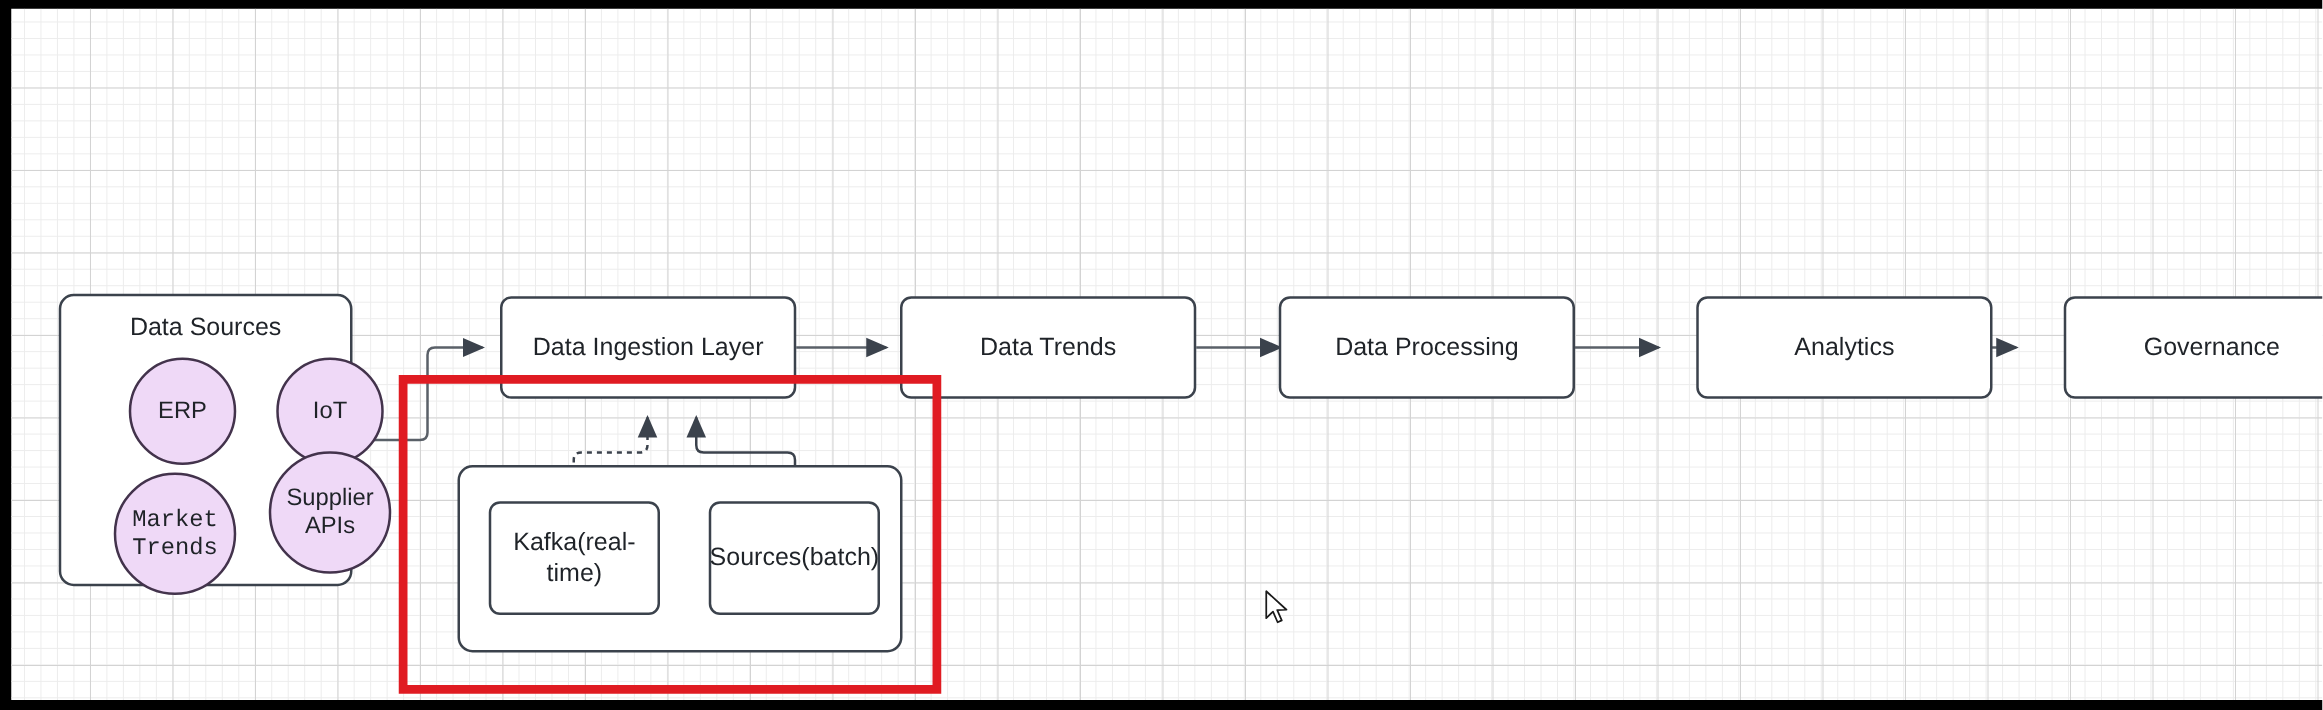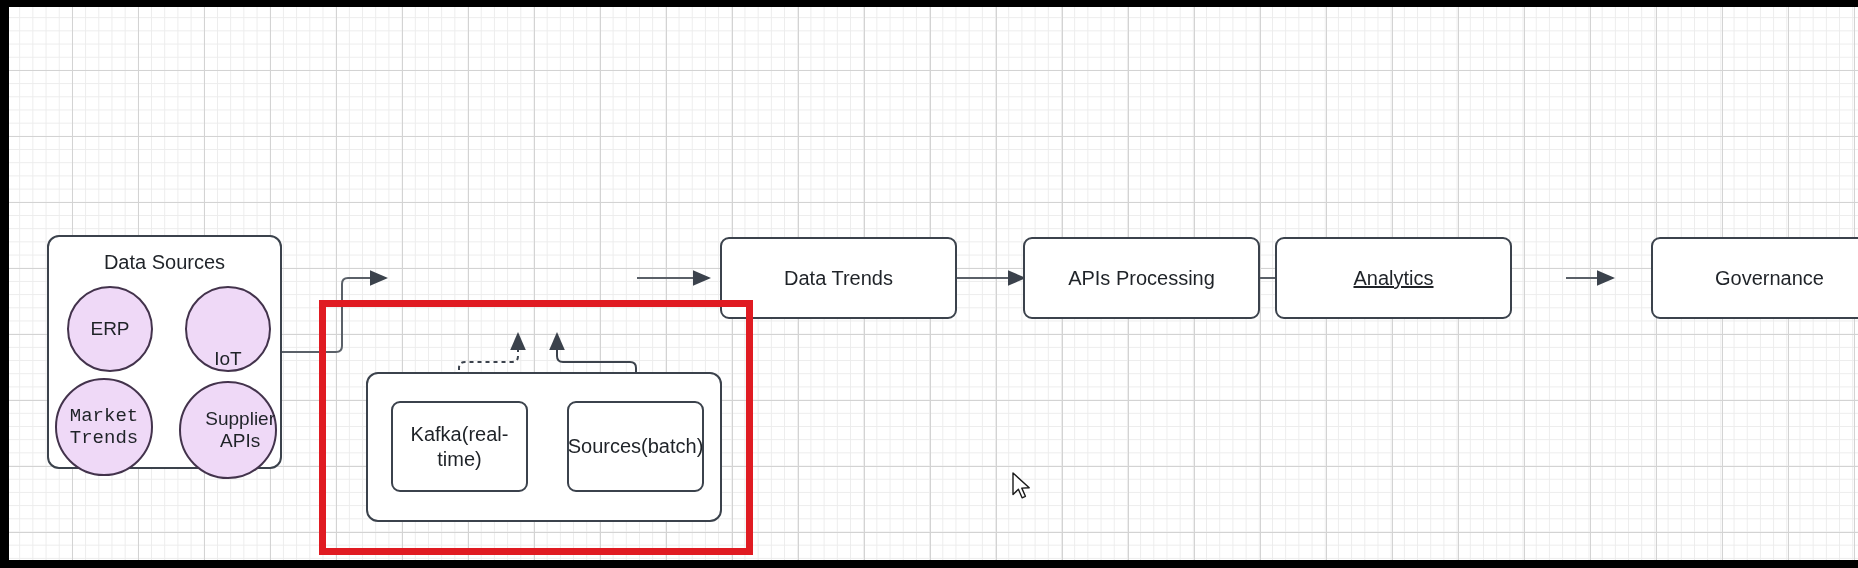--- a/index.html
+++ b/index.html
@@ -77,20 +77,21 @@
     border-radius: 50%;
     background: #efd9f7;
     border: 2px solid #43334c;
     display: flex;
     align-items: center;
     justify-content: center;
     color: #1f2328;
     font-size: 19px;
     text-align: center;
     line-height: 1.18;
+    margin-left: 36px;
   }
   .highlight-rect {
     position: absolute;
     box-sizing: border-box;
     border: 7px solid #e01b22;
     background: transparent;
     pointer-events: none;
   }
   #cursor {
     position: absolute;
@@ -143,44 +144,47 @@
   </svg>
 
   <div class="group-box" style="left:38px; top:228px; width:235px; height:234px;">
     <div class="group-title" style="top:14px;">Data Sources</div>
   </div>
 
   <div class="circle-node" style="left:58px; top:279px; width:86px; height:86px;">
     <span>ERP</span>
   </div>
 
-  <div class="circle-node" style="left:176px; top:279px; width:86px; height:86px;align-items:flex-end;">
+  <div class="circle-node" style="left:176px; top:279px; width:86px; height:86px;">
     <span>IoT</span>
   </div>
 
   <div class="circle-node" style="left:46px; top:371px; width:98px; height:98px;">
     <span style="white-space:pre-line;font-family:Liberation Mono, monospace;">Market
 Trends</span>
   </div>
 
-  <div class="circle-node" style="left:170px; top:374px; width:98px; height:98px;justify-content:flex-end;">
+  <div class="circle-node" style="left:170px; top:354px; width:98px; height:98px;">
     <span style="white-space:pre-line;">Supplier
 APIs</span>
   </div>
 
+  <div class="node pipeline-node" style="left:391px; top:230px; width:237px; height:82px;">
+    <span>Data Ingestion Layer</span>
+  </div>
 
   <div class="node pipeline-node" style="left:711px; top:230px; width:237px; height:82px;">
     <span>Data Trends</span>
   </div>
 
   <div class="node pipeline-node" style="left:1014px; top:230px; width:237px; height:82px;">
-    <span>APIs Processing</span>
-  </div>
-
-  <div class="node pipeline-node" style="left:1266px; top:230px; width:237px; height:82px;text-decoration:underline;">
+    <span>Data Processing</span>
+  </div>
+
+  <div class="node pipeline-node" style="left:1348px; top:230px; width:237px; height:82px;">
     <span>Analytics</span>
   </div>
 
   <div class="node pipeline-node" style="left:1606px; top:230px; width:237px; height:82px;margin-left:36px;">
     <span>Governance</span>
   </div>
 
   <div class="group-box" style="left:357px; top:365px; width:356px; height:150px;"></div>
 
   <div class="node" style="left:382px; top:394px; width:137px; height:91px;justify-content:flex-end;">

